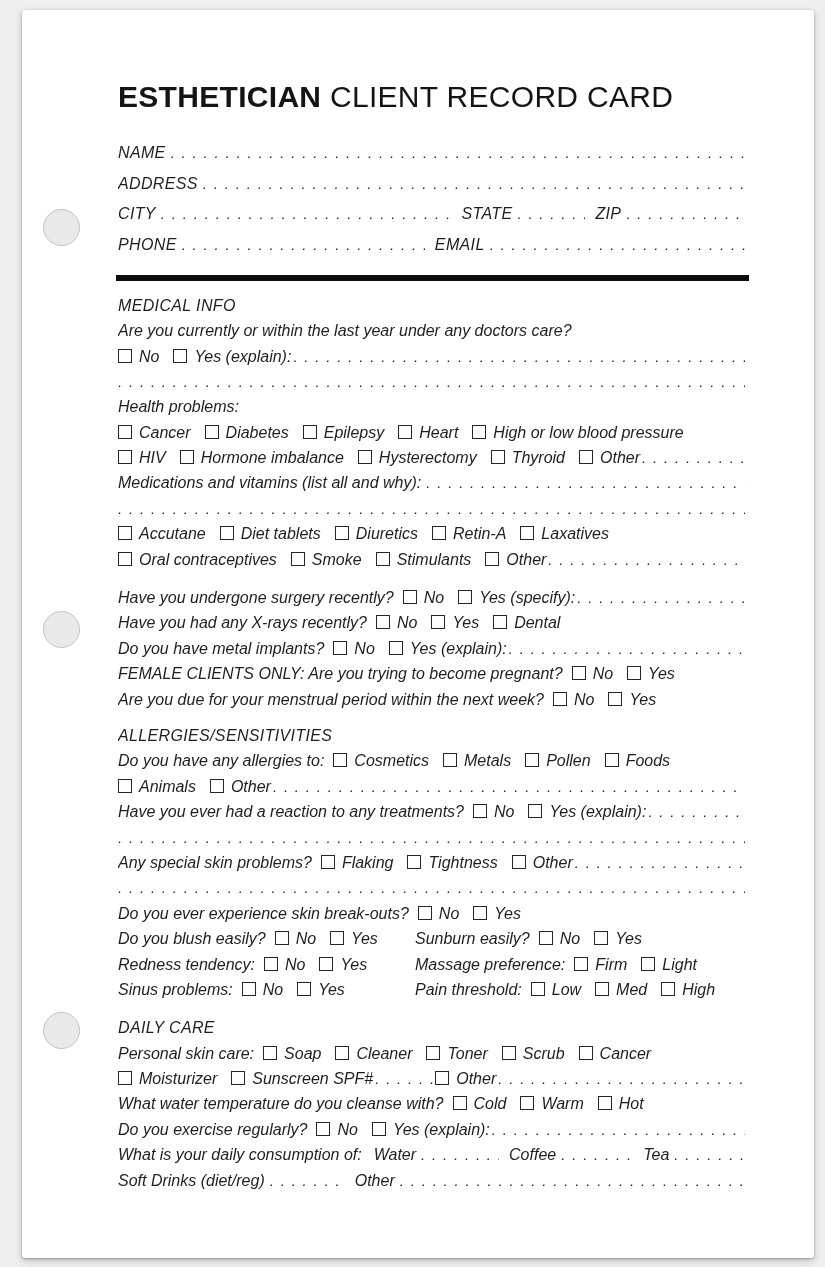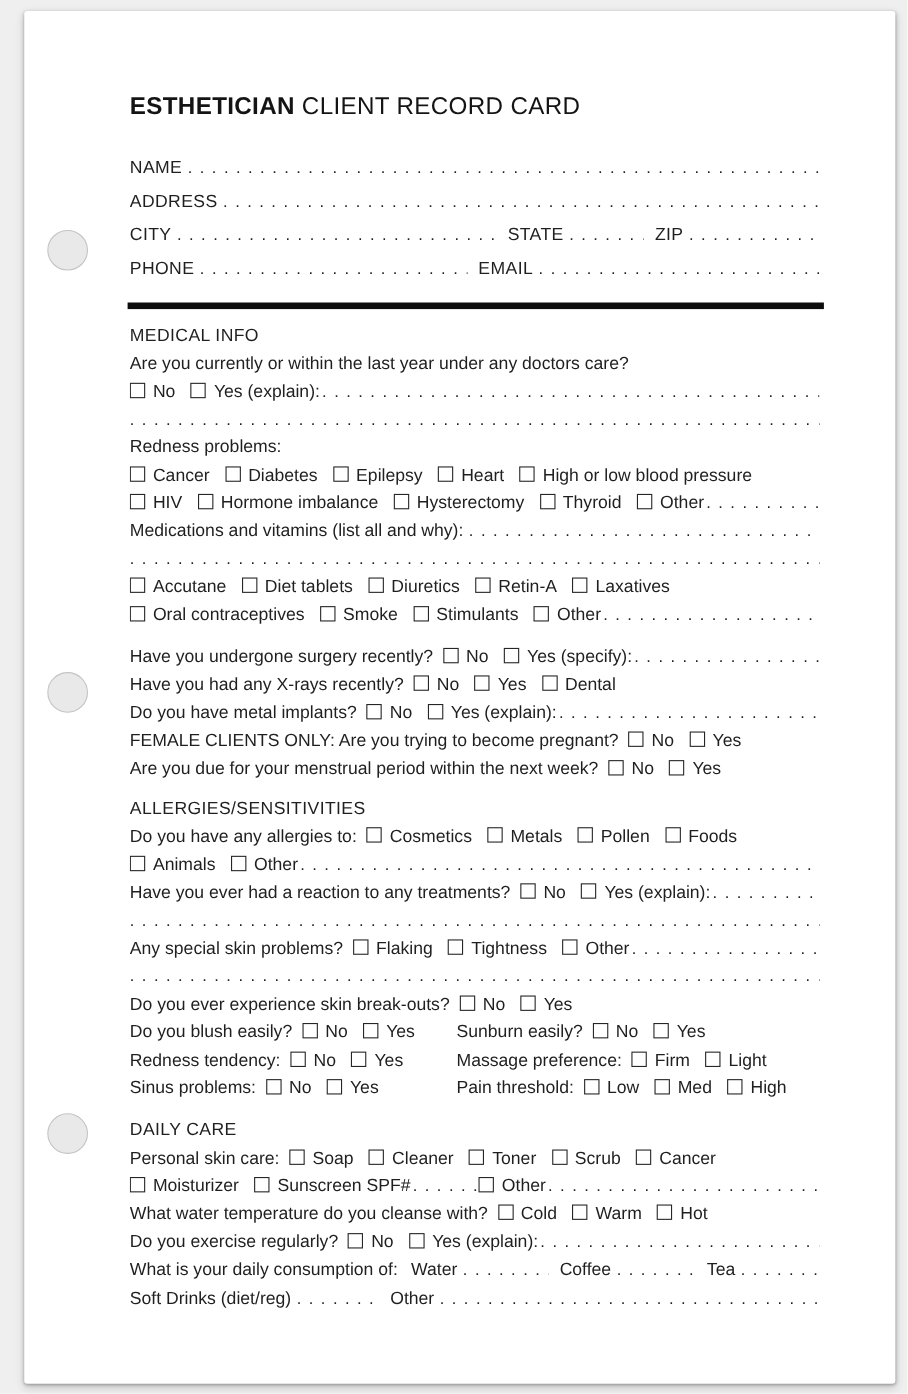--- a/index.html
+++ b/index.html
@@ -14,32 +14,33 @@
     background:#ffffff;border-radius:3px;
     box-shadow:0 1px 3px rgba(0,0,0,.30),0 3px 9px rgba(0,0,0,.16);
   }
   .hole{
     position:absolute;left:21px;width:37px;height:37px;border-radius:50%;
     background:#e9e9e9;border:1px solid #c4c4c4;box-sizing:border-box;
   }
   .hole.h1{top:199px}.hole.h2{top:601px}.hole.h3{top:1002px}
   .content{position:absolute;left:96px;top:0;width:627px;}
   .title{
-    margin-top:68px;margin-bottom:22px;font-size:22px;line-height:38px;
+    margin-top:68px;margin-bottom:22px;font-size:30px;line-height:38px;
     letter-spacing:.3px;white-space:nowrap;color:#141414;
   }
   .title .tb{font-weight:700;}
   .title .tr{font-weight:400;}
   .rows{display:block;}
   #contact-rows .line{line-height:30.7px;height:30.7px;letter-spacing:.35px;}
   #body-rows .line{line-height:25.4px;height:25.4px;}
   .divider{height:6px;background:#0c0c0c;margin:14px 0 12px -2px;width:633px;}
   .line{
     display:flex;align-items:baseline;white-space:nowrap;overflow:hidden;
     font-size:16px;
+    font-style:italic;
   }
   .tx{flex:0 0 auto;}
   .tx + .tx{margin-left:12px;}
   .tx + .cb{margin-left:9px;}
   .cb + .cb{margin-left:14px;}
   .tx + .dots{margin-left:5px;}
   .cb + .dots{margin-left:2px;}
   .dots + .tx{margin-left:10px;}
   .cb{flex:0 0 auto;white-space:nowrap;}
   .box{
@@ -107,21 +108,21 @@
         </div>
         <div class="line">
           <span class="cb"><span class="box"></span><span class="cbl">No</span></span>
           <span class="cb"><span class="box"></span><span class="cbl">Yes (explain):</span></span>
           <span class="dots" style="flex: 1 1 0px;">............................................................................................................................................................................................................................</span>
         </div>
         <div class="line">
           <span class="dots" style="flex: 1 1 0px;">............................................................................................................................................................................................................................</span>
         </div>
         <div class="line">
-          <span class="tx">Redness problems:</span>
+          <span class="tx">Health problems:</span>
         </div>
         <div class="line">
           <span class="cb"><span class="box"></span><span class="cbl">Cancer</span></span>
           <span class="cb"><span class="box"></span><span class="cbl">Diabetes</span></span>
           <span class="cb"><span class="box"></span><span class="cbl">Epilepsy</span></span>
           <span class="cb"><span class="box"></span><span class="cbl">Heart</span></span>
           <span class="cb"><span class="box"></span><span class="cbl">High or low blood pressure</span></span>
         </div>
         <div class="line">
           <span class="cb"><span class="box"></span><span class="cbl">HIV</span></span>

